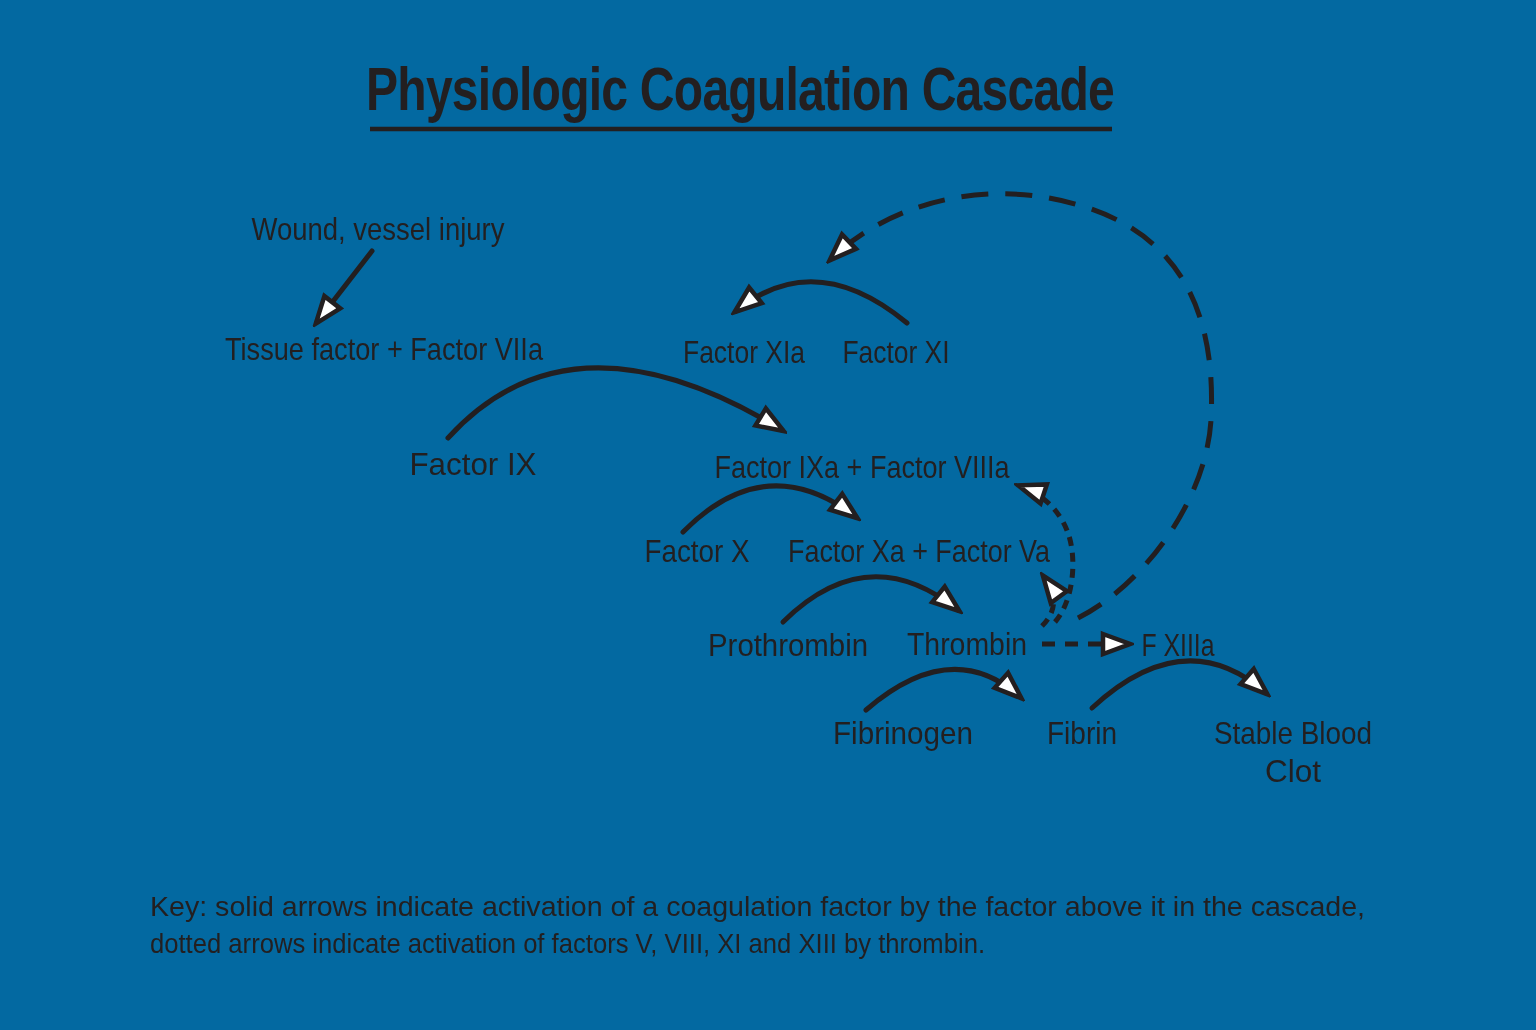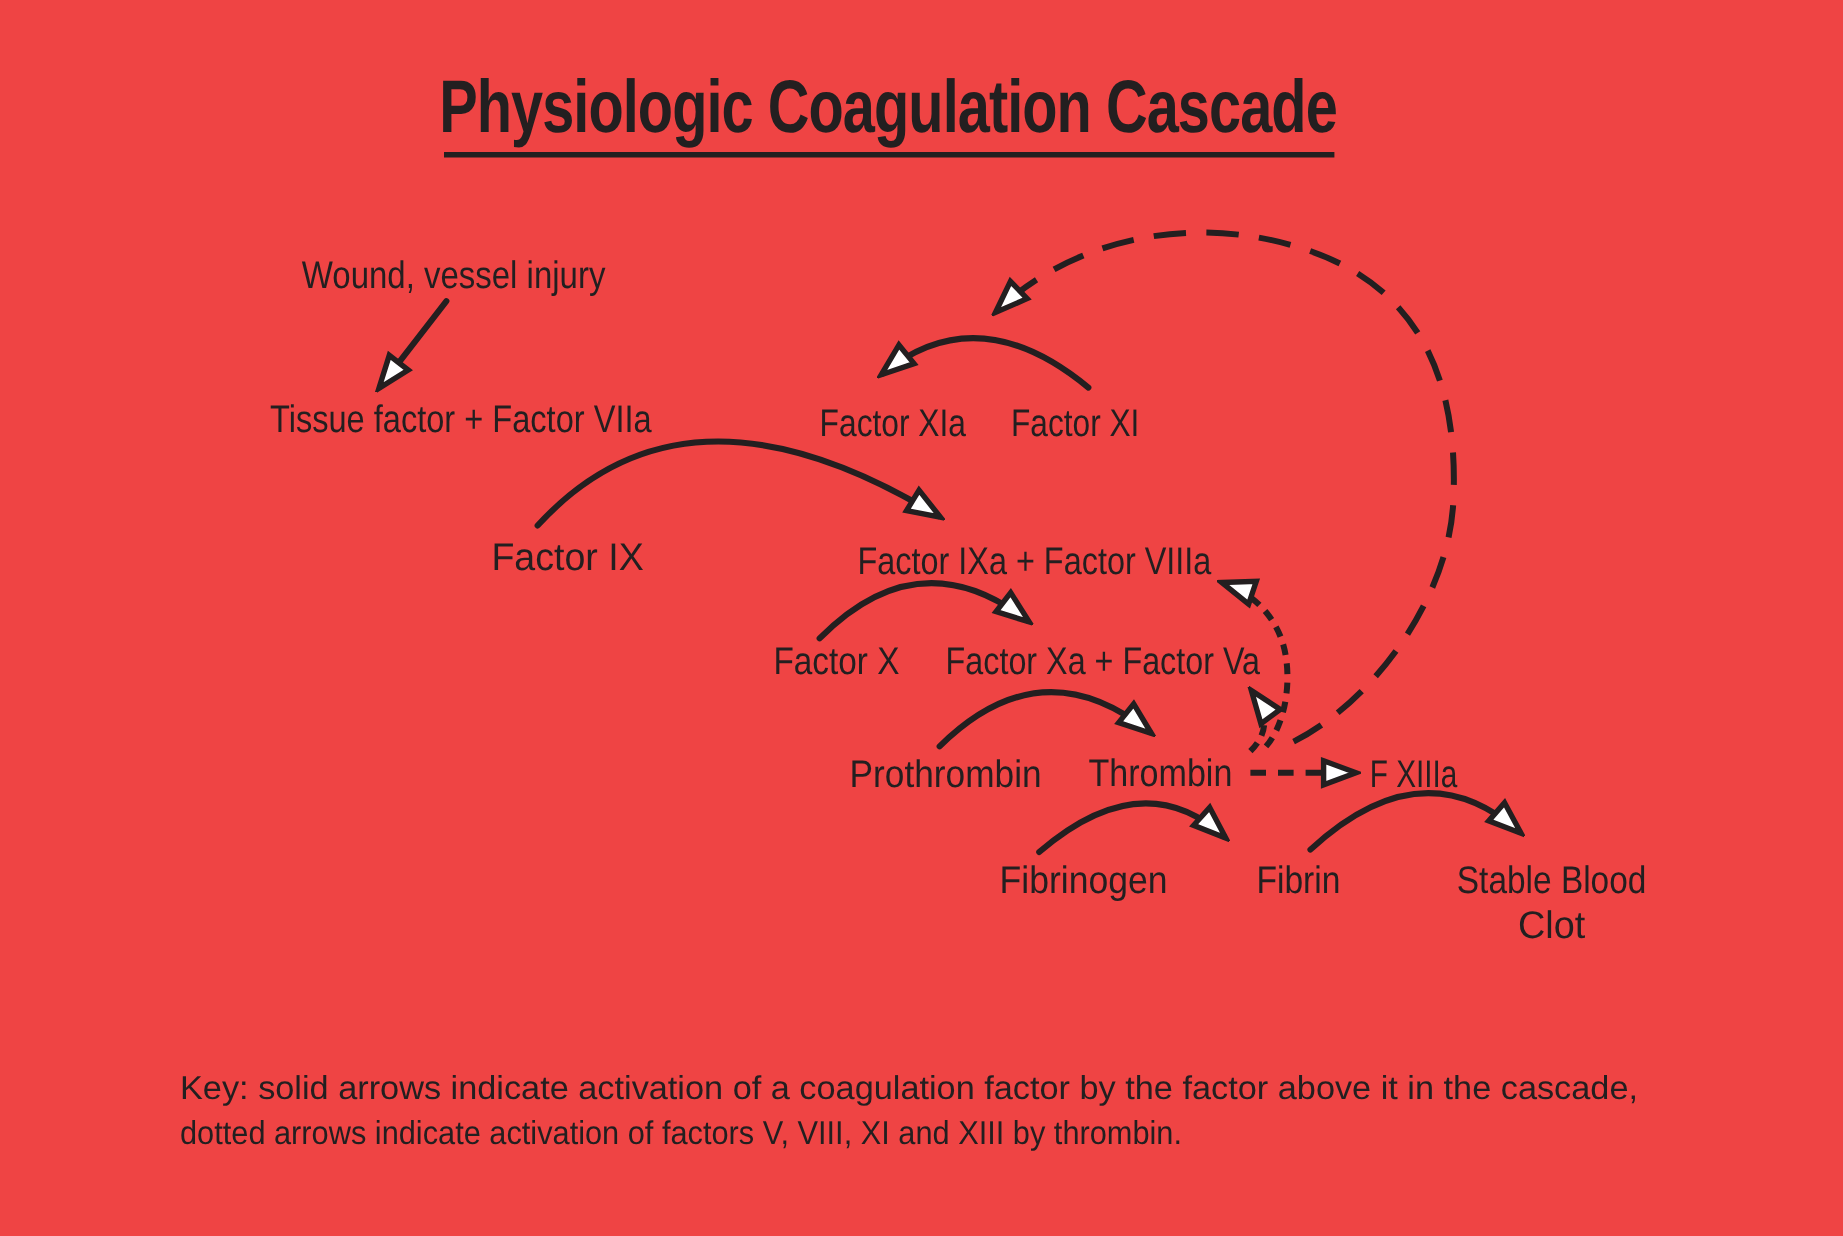--- a/index.html
+++ b/index.html
@@ -4,21 +4,21 @@
 <style>
   html, body {
     margin: 0;
     padding: 0;
     background: #ffffff;
   }
   .canvas {
     position: relative;
     width: 1536px;
     height: 1030px;
-    background: #ef4444;
+    background: #0369a1;
     overflow: hidden;
     font-family: "Liberation Sans", sans-serif;
   }
   svg { display: block; }
   text {
     fill: #231f20;
     font-family: "Liberation Sans", sans-serif;
   }
   .node-label {
     font-size: 32px;

